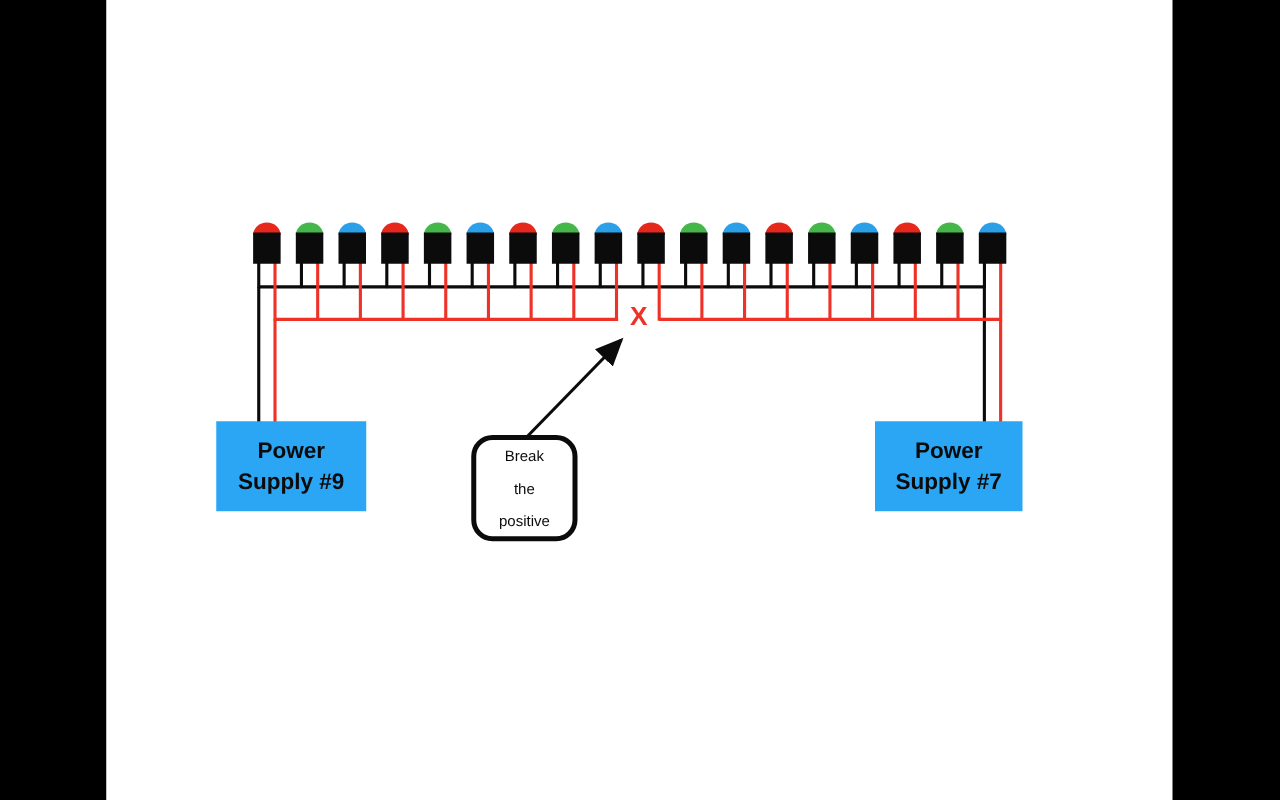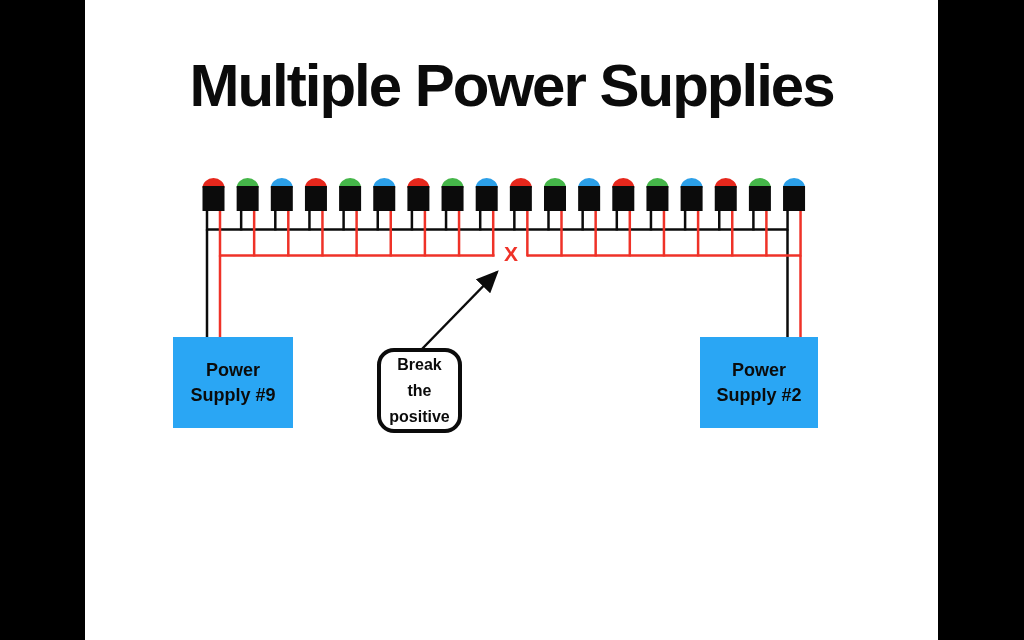--- a/index.html
+++ b/index.html
@@ -14,48 +14,47 @@
     background:#fff;
   }
   .title{
     position:absolute;left:0;top:50px;width:853px;margin:0;
     text-align:center;
     font-size:60px;font-weight:bold;letter-spacing:-2px;line-height:1.2;
     color:#0b0b0b;
   }
   #wiring-svg{position:absolute;left:0;top:0;width:853px;height:640px;}
   .ps-box{
-    position:absolute;top:337px;height:91px;
+    position:absolute;top:337px;height:72px;
     background:#2AA6F4;
     display:flex;flex-direction:column;justify-content:center;align-items:center;
     font-size:18px;font-weight:bold;color:#0b0b0b;line-height:25px;
     text-align:center;
   }
   .ps1{left:88px;width:120px;}
   .ps2{left:615px;width:118px;}
   .callout{
     position:absolute;left:292px;top:348px;width:85px;height:85px;
     box-sizing:border-box;
     background:#fff;border:4px solid #0b0b0b;border-radius:17px;
     display:flex;flex-direction:column;justify-content:center;align-items:center;
-    font-size:16px;color:#0b0b0b;line-height:26px;text-align:center;font-weight:bold;
+    font-size:12px;color:#0b0b0b;line-height:26px;text-align:center;
   }
   .xmark{
     position:absolute;left:410px;top:242px;width:32px;
     text-align:center;
     font-size:21px;font-weight:bold;
   }
 </style>
 </head>
 <body>
 
 <div class="stage">
   <div class="slide">
 
-    <h1 class="title">Multiple Power Supplies</h1>
 
     <svg id="wiring-svg" viewBox="0 0 853 640">
       <defs>
         <marker id="arrowhead" markerWidth="10" markerHeight="8" refX="8" refY="4" orient="auto">
           <path d="M0,0 L9,4 L0,8 z" fill="#0b0b0b"></path>
         </marker>
       </defs>
       <g id="wires-layer">
           <line x1="122" y1="229.5" x2="702.5" y2="229.5" stroke="#0b0b0b" stroke-width="2.5"></line>
           <line x1="122" y1="206" x2="122" y2="230.5" stroke="#0b0b0b" stroke-width="2.5"></line>
@@ -180,21 +179,21 @@
         </g>
     </svg>
 
     <div class="ps-box ps1" style="background: rgb(42, 166, 244);">
       <div>Power</div>
       <div>Supply #9</div>
     </div>
 
     <div class="ps-box ps2" style="background: rgb(42, 166, 244);">
       <div>Power</div>
-      <div>Supply #2</div>
+      <div>Supply #7</div>
     </div>
 
     <div class="callout">
       <div>Break</div>
       <div>the</div>
       <div>positive</div>
     </div>
 
     <div class="xmark" style="color: rgb(239, 50, 40);">X</div>
 

